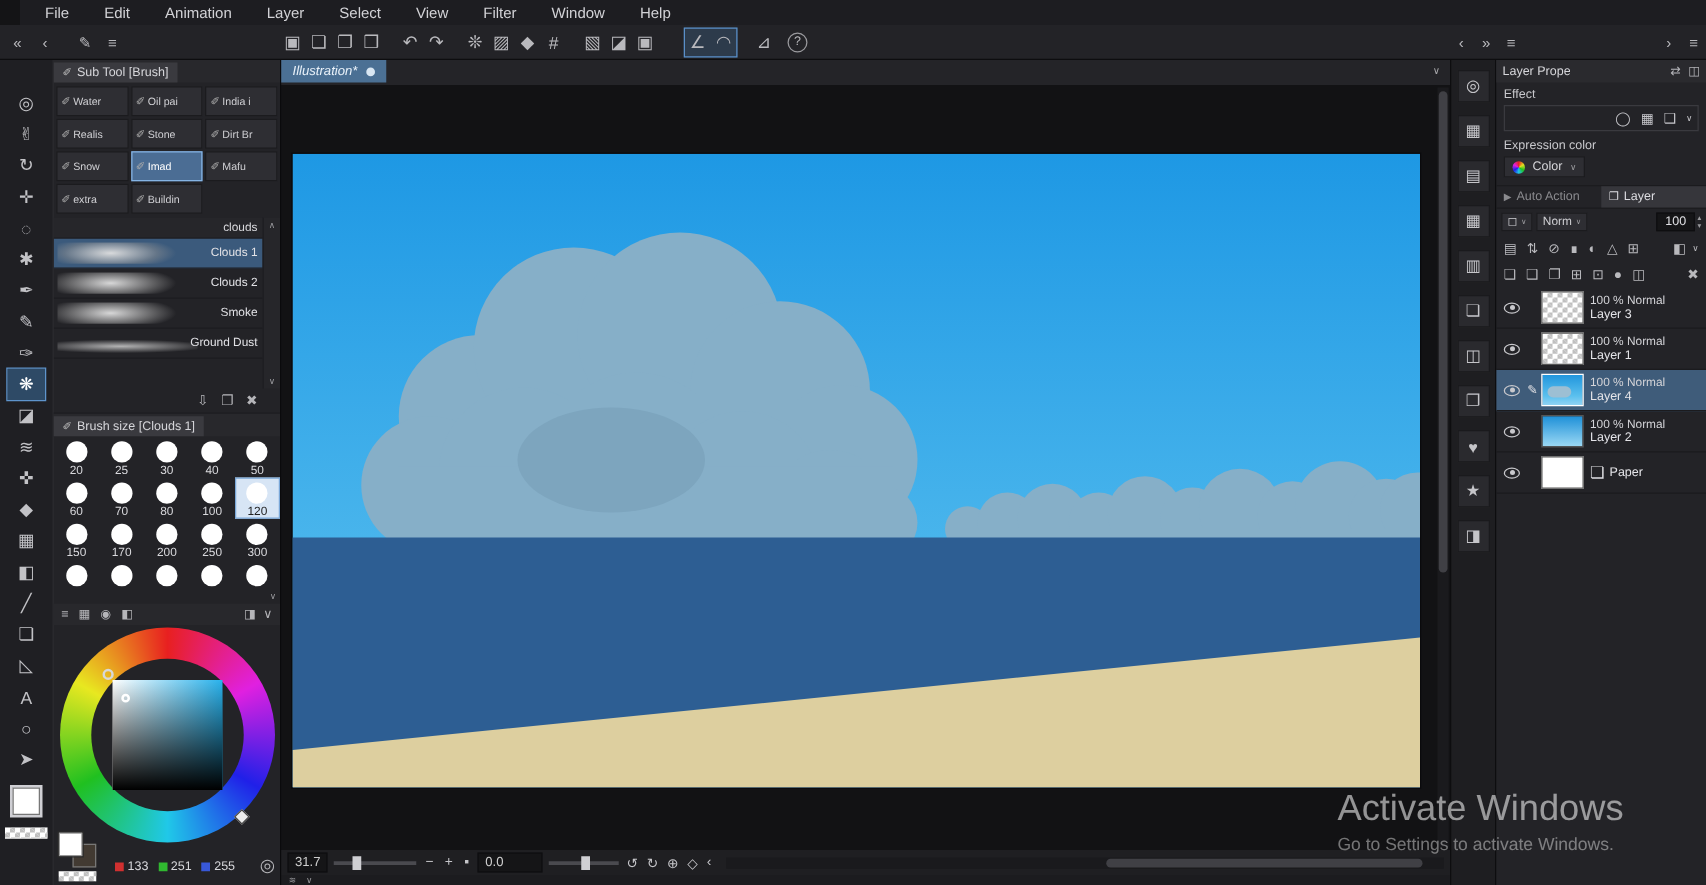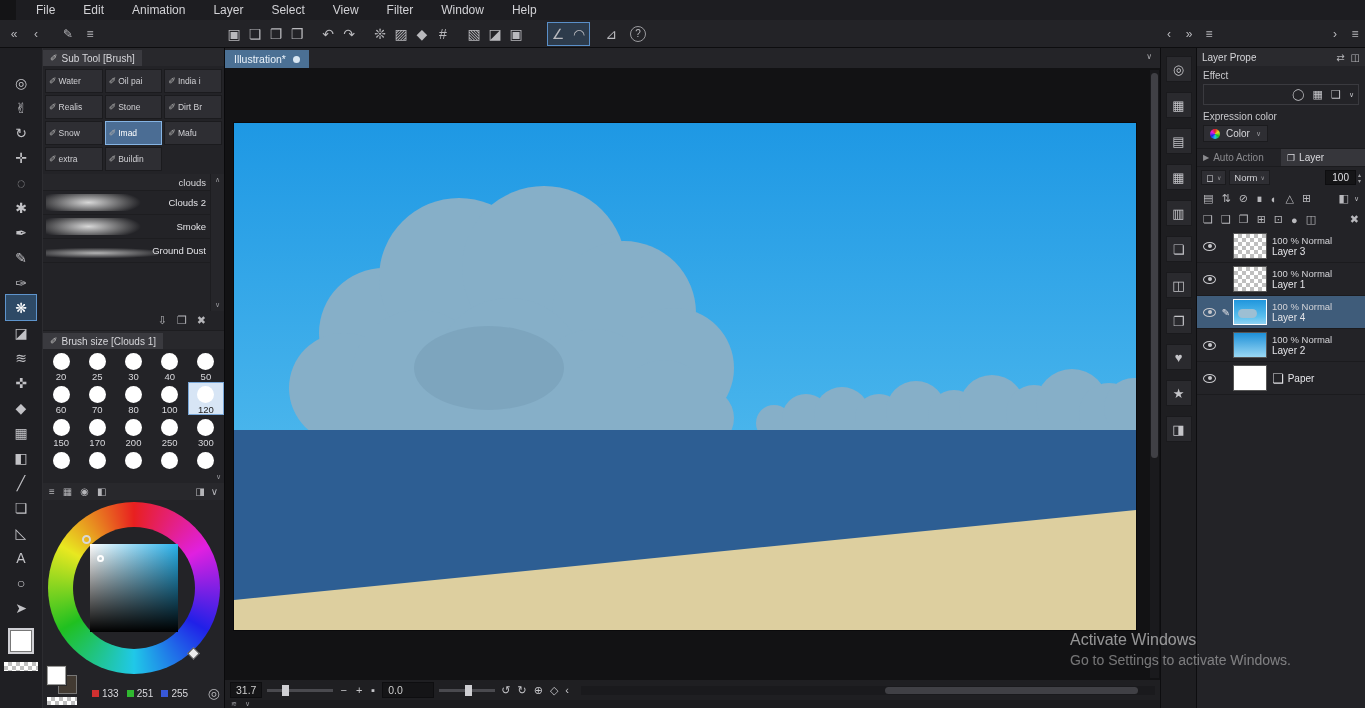--- a/index.html
+++ b/index.html
@@ -78,21 +78,21 @@
   .swstack { position:relative; width:30px; height:28px; }
   .swback { position:absolute; right:0; bottom:0; width:19px; height:19px; background:#423a32; border:1px solid #777; }
   .swfront { position:absolute; left:0; top:0; width:19px; height:19px; background:#fff; border:1px solid #999; outline:1px solid #2a2a2a; }
   .swchecker { width:30px; height:8px; }
   .rgbrow { display:flex; align-items:center; gap:3px; font-size:10px; color:#d8d8dc; margin-bottom:6px; }
   .chip { width:7px; height:7px; flex:none; margin-left:5px; }
   .circlebtn { margin-left:auto; font-size:14px; color:#b5b5b9; margin-bottom:4px; }
 
   
   .canvascol { flex:1; min-width:0; display:flex; flex-direction:column; background:#121214; border-left:1px solid #0a0a0c; }
-  .tabbar { height:20px; background:#242428; display:flex; align-items:flex-end; position:relative; flex:none; }
+  .tabbar { height:20px; background:#242428; display:flex; position:relative; flex:none;font-style:italic; }
   .tab { height:18px; background:#4b7094; color:#eaf2fa; font-size:10.5px; display:flex; align-items:center; gap:7px; padding:0 9px; }
   .tabdot { width:7px; height:7px; border-radius:50%; background:#d8e6f2; }
   .tabcaret { position:absolute; right:8px; top:4px; font-size:8px; color:#a8a8ac; }
   .viewport { flex:1; position:relative; overflow:hidden; background:#121214; }
   .canvas { position:absolute; left:9px; top:55px; width:902px; height:507px; box-shadow:0 0 0 1px #0a0a0c; }
   .canvas svg { display:block; width:100%; height:100%; }
   .vscroll { position:absolute; right:1px; top:2px; bottom:2px; width:9px; background:#1a1a1d; }
   .vthumb { position:absolute; left:1px; right:1px; top:3px; height:385px; background:#404045; border-radius:4px; }
   .statusbar { height:20px; background:#1f1f22; display:flex; align-items:center; gap:5px; padding:0 5px; font-size:10.5px; color:#cecece; flex:none; }
   .valbox { background:#151517; border:1px solid #0e0e10; padding:1px 5px; font-size:10.5px; }
@@ -142,21 +142,21 @@
   .thumb-scene::after { content:""; position:absolute; left:4px; top:9px; width:19px; height:9px; border-radius:6px; background:#9dbfd3; }
   .thumb-sky { background:linear-gradient(180deg,#1e90d8,#9ad8f4); }
   .thumb-paper { background:#fff; }
   .ltext { display:flex; flex-direction:column; line-height:11px; }
   .ltext .info { font-size:9.5px; color:#d4d4d8; }
   .ltext .lname { font-size:10px; color:#e4e4e8; }
   .papericon { font-size:13px; color:#dcdce0; margin-right:4px; }
 
   
   .watermark { position:absolute; left:1070px; top:631px; z-index:60; pointer-events:none; }
-  .watermark .w1 { font-size:16px; color:rgba(255,255,255,.55); }
+  .watermark .w1 { font-size:29px; color:rgba(255,255,255,.55); }
   .watermark .w2 { font-size:14px; color:rgba(255,255,255,.42); margin-top:3px; }
 </style>
 </head>
 <body>
 
 <div class="app">
 
   <div class="menubar">
     <span>File</span>
     <span>Edit</span>
@@ -340,20 +340,24 @@
           </div>
         <div class="brushbtn">
             <span class="bicon">✐</span>
             <span>Buildin</span>
           </div>
       </div>
 
       <div class="brushlist">
         <div class="grouprow">
           <span class="glabel">clouds</span>
+        </div>
+        <div class="brushrow selected">
+          <span class="stroke"></span>
+          <span class="blabel">Clouds 1</span>
         </div>
         <div class="brushrow">
           <span class="stroke"></span>
           <span class="blabel">Clouds 2</span>
         </div>
         <div class="brushrow">
           <span class="stroke"></span>
           <span class="blabel">Smoke</span>
         </div>
         <div class="brushrow">

